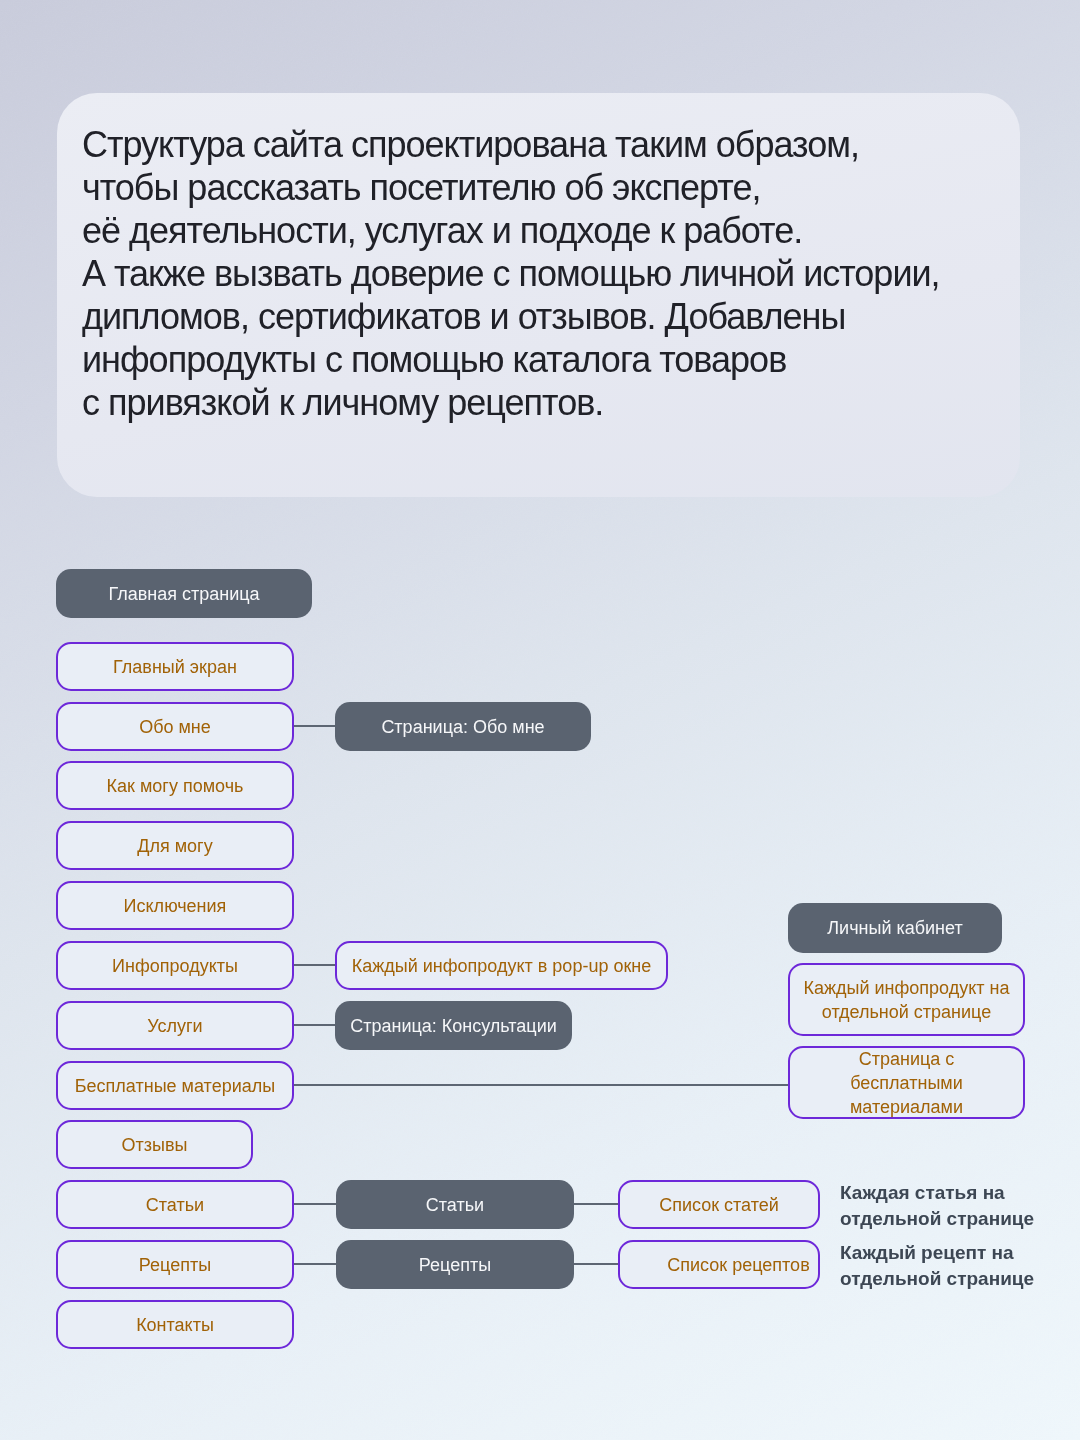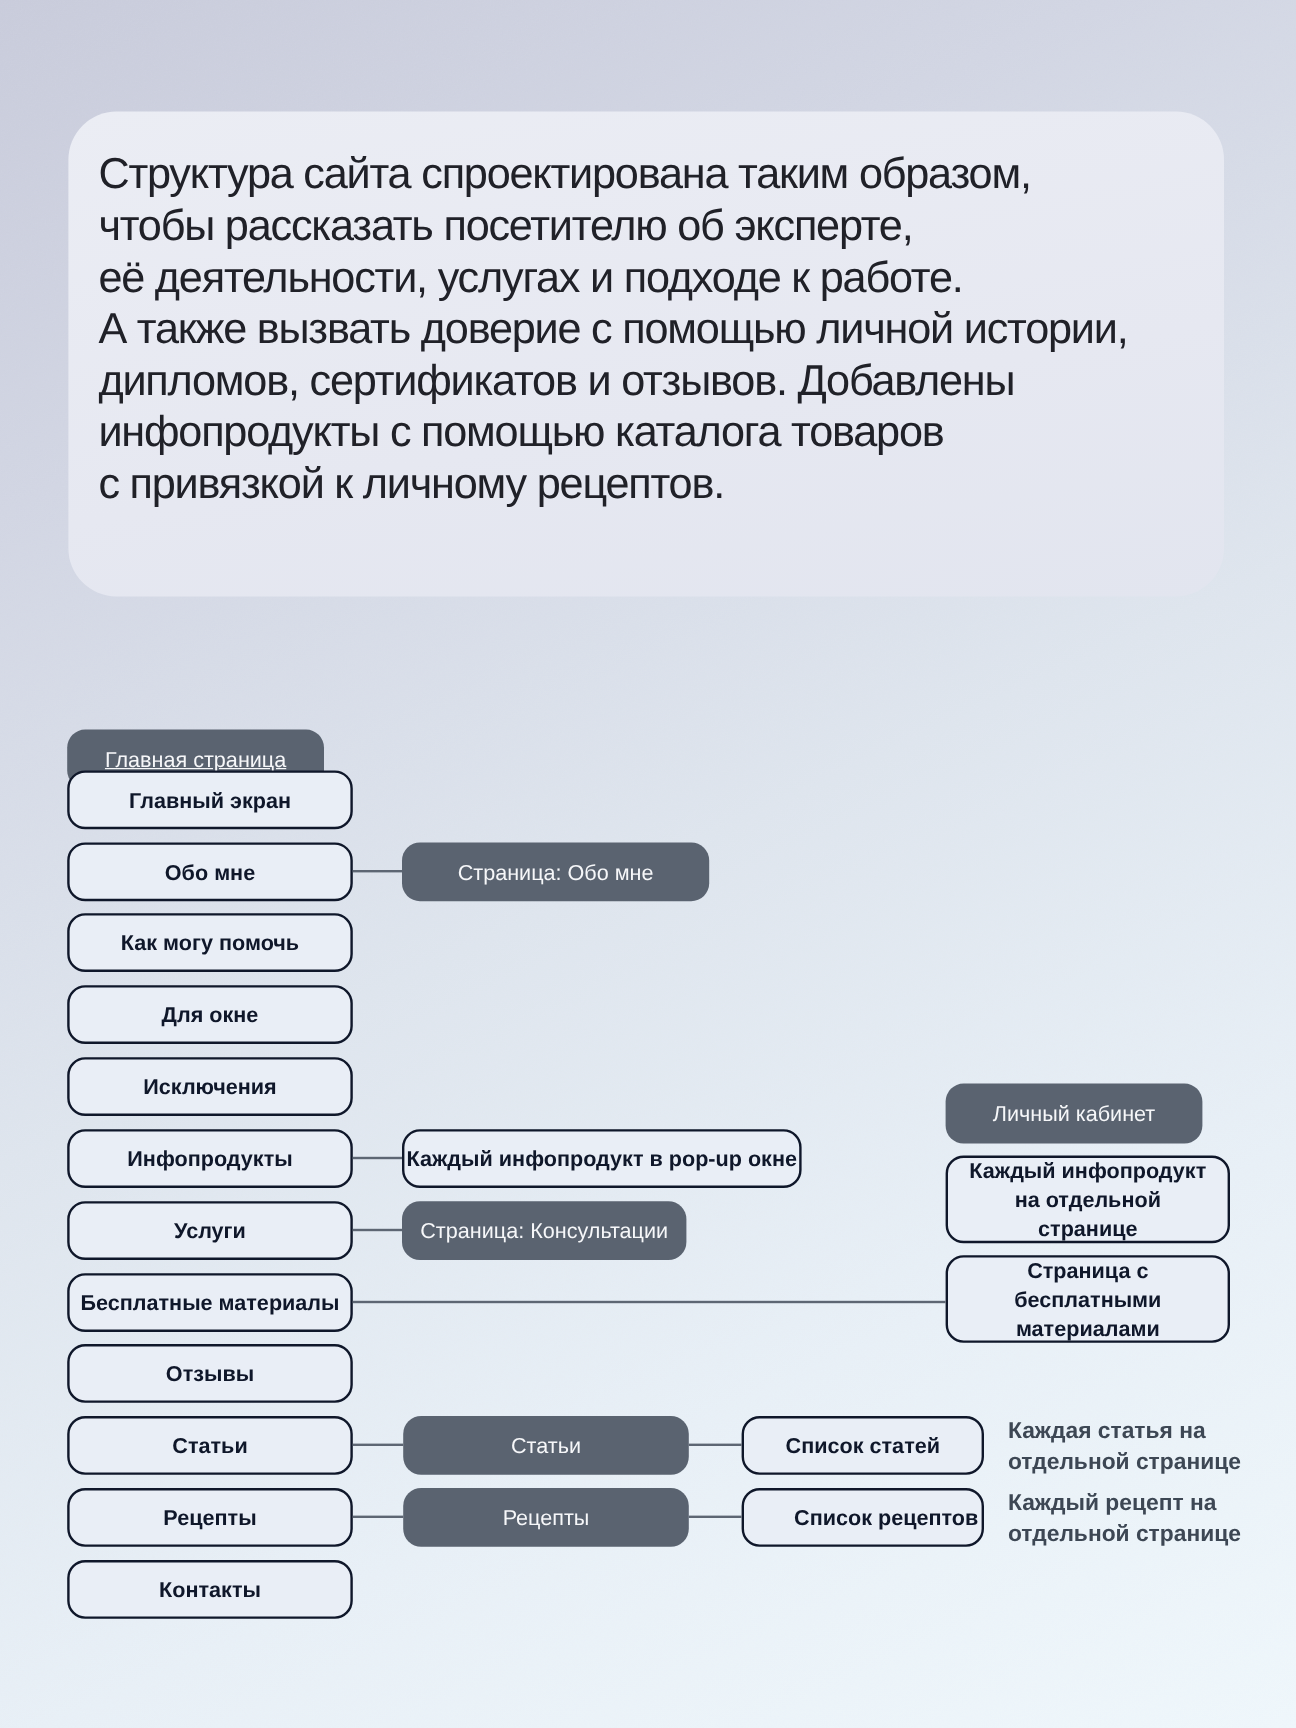--- a/index.html
+++ b/index.html
@@ -24,21 +24,21 @@
   .card-body{font-size:36px;line-height:43px;color:#202128;letter-spacing:-1px;font-weight:400;}
   .card-body div{white-space:nowrap;}
 
   
   .node{
     position:absolute;box-sizing:border-box;border-radius:15px;
     display:flex;align-items:center;justify-content:center;text-align:center;
     font-size:18px;letter-spacing:0;line-height:24px;
   }
   .node.dark{background:#5a6370;color:#f6f7f9;}
-  .node.light{background:#e9eef6;border:2px solid #0f172a;color:#0f172a;font-weight:bold;}
+  .node.light{background:#e9eef6;border:2px solid #6d28d9;color:#a16207;}
 
   .conn{position:absolute;height:2px;background:#5d6673;}
 
   .annotation{
     position:absolute;width:205px;font-size:19px;line-height:26px;color:#3d4754;font-weight:bold;
   }
 </style>
 </head>
 <body>
 
@@ -55,30 +55,30 @@
     <div>Структура сайта спроектирована таким образом,</div>
     <div>чтобы рассказать посетителю об эксперте,</div>
     <div>её деятельности, услугах и подходе к работе.</div>
     <div>А также вызвать доверие с помощью личной истории,</div>
     <div>дипломов, сертификатов и отзывов. Добавлены</div>
     <div>инфопродукты с помощью каталога товаров</div>
     <div>с привязкой к личному рецептов.</div>
   </div>
 </div>
 
-<div class="node dark" style="left:56px;top:608px;width:214px;height:49px;text-decoration:underline;">Главная страница</div>
+<div class="node dark" style="left:56px;top:569px;width:256px;height:49px;">Главная страница</div>
 <div class="node light" style="left:56px;top:642px;width:238px;height:49px;">Главный экран</div>
 <div class="node light" style="left:56px;top:702px;width:238px;height:49px;">Обо мне</div>
 <div class="node light" style="left:56px;top:761px;width:238px;height:49px;">Как могу помочь</div>
-<div class="node light" style="left:56px;top:821px;width:238px;height:49px;">Для окне</div>
+<div class="node light" style="left:56px;top:821px;width:238px;height:49px;">Для могу</div>
 <div class="node light" style="left:56px;top:881px;width:238px;height:49px;">Исключения</div>
 <div class="node light" style="left:56px;top:941px;width:238px;height:49px;">Инфопродукты</div>
 <div class="node light" style="left:56px;top:1001px;width:238px;height:49px;">Услуги</div>
 <div class="node light" style="left:56px;top:1061px;width:238px;height:49px;">Бесплатные материалы</div>
-<div class="node light" style="left:56px;top:1120px;width:238px;height:49px;">Отзывы</div>
+<div class="node light" style="left:56px;top:1120px;width:197px;height:49px;">Отзывы</div>
 <div class="node light" style="left:56px;top:1180px;width:238px;height:49px;">Статьи</div>
 <div class="node light" style="left:56px;top:1240px;width:238px;height:49px;">Рецепты</div>
 <div class="node light" style="left:56px;top:1300px;width:238px;height:49px;">Контакты</div>
 
 <div class="node dark" style="left:335px;top:702px;width:256px;height:49px;">Страница: Обо мне</div>
 <div class="node light" style="left:335px;top:941px;width:333px;height:49px;">Каждый инфопродукт в pop-up окне</div>
 <div class="node dark" style="left:335px;top:1001px;width:237px;height:49px;">Страница: Консультации</div>
 <div class="node dark" style="left:336px;top:1180px;width:238px;height:49px;">Статьи</div>
 <div class="node dark" style="left:336px;top:1240px;width:238px;height:49px;">Рецепты</div>
 

